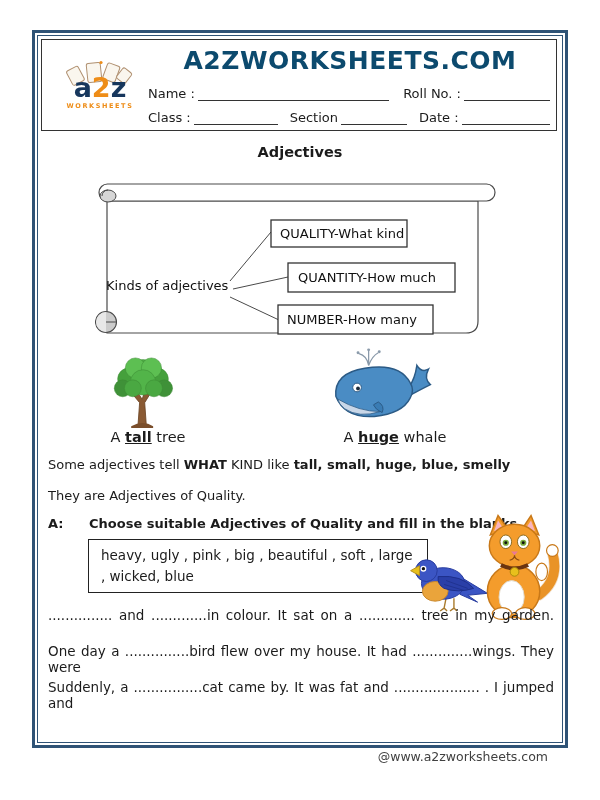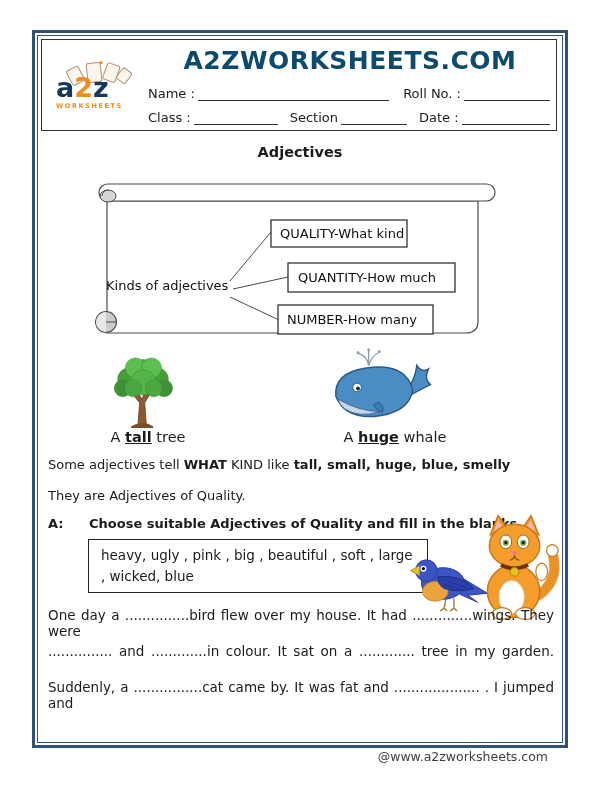--- a/index.html
+++ b/index.html
@@ -3,21 +3,21 @@
 <meta charset="utf-8">
 <style>
   html,body{margin:0;padding:0;background:#fff;}
   .page{position:relative;width:600px;height:800px;background:#ffffff;
         font-family:"DejaVu Sans","Liberation Sans",sans-serif;color:#1b1b1b;overflow:hidden;}
   .frame{position:absolute;left:32px;top:30px;width:530px;height:712px;border:3px solid #2F5376;}
   .frame-inner{position:absolute;inset:2px;border:1px solid #2F5376;}
   .header-box{position:absolute;left:41px;top:39px;width:514px;height:90px;border:1px solid #333;background:#fff;}
   .site-title{position:absolute;left:150px;top:46px;width:400px;text-align:center;
               font-weight:bold;font-size:25px;color:#0c4a6e;letter-spacing:.5px;}
-  .logo{position:absolute;left:56px;top:60px;width:88px;height:66px;text-align:left;}
+  .logo{position:absolute;left:56px;top:60px;width:88px;height:66px;text-align:center;}
   .logo svg{display:block;margin:0 auto;}
   .logo-word{font-size:27px;font-weight:bold;color:#17375D;line-height:.9;margin-top:-14px;}
   .logo-word .two{color:#EE8D18;}
   .logo-sub{font-size:6.5px;font-weight:bold;color:#EE8D18;letter-spacing:1.6px;margin-top:2px;}
   .hrow{position:absolute;left:148px;width:402px;display:flex;align-items:flex-end;font-size:13px;white-space:nowrap;}
   .hrow .lbl{margin-right:3px;}
   .blank{border-bottom:1px solid #333;height:14px;display:inline-block;}
   .ws-title{position:absolute;left:150px;top:144px;width:300px;text-align:center;font-weight:bold;font-size:14.5px;}
   .abs{position:absolute;}
   svg text{font-family:"DejaVu Sans","Liberation Sans",sans-serif;fill:#111;}
@@ -186,20 +186,20 @@
     <polygon points="45.5,39 52.5,39 49,43" fill="#e87898"></polygon>
     <path d="M49 43 Q49 47 44 48 M49 43 Q49 47 54 48" stroke="#8a4a10" stroke-width="1.2" fill="none"></path>
     <path d="M35 53 Q49 60 63 53" stroke="#6a3410" stroke-width="4" fill="none"></path>
     <circle cx="49" cy="60" r="4.5" fill="#e8c01c" stroke="#a8860b" stroke-width="1"></circle>
     <ellipse cx="36" cy="103" rx="10" ry="6" fill="#ffffff" stroke="#c87818" stroke-width="1.3"></ellipse>
     <ellipse cx="60" cy="103" rx="10" ry="6" fill="#ffffff" stroke="#c87818" stroke-width="1.3"></ellipse>
     <ellipse cx="77" cy="60" rx="6" ry="9" fill="#ffffff" stroke="#c87818" stroke-width="1.2"></ellipse>
   </svg>
 
   <div class="story">
+    <div class="line">............... and .............in colour. It sat on a ............. tree in my garden.</div>
     <div class="line">One day a ...............bird flew over my house. It had ..............wings. They were</div>
-    <div class="line">............... and .............in colour. It sat on a ............. tree in my garden.</div>
     <div class="line">Suddenly, a ................cat came by. It was fat and .................... . I jumped and</div>
   </div>
 
   <div class="footer">@www.a2zworksheets.com</div>
 
 </div>
 
 </body></html>

